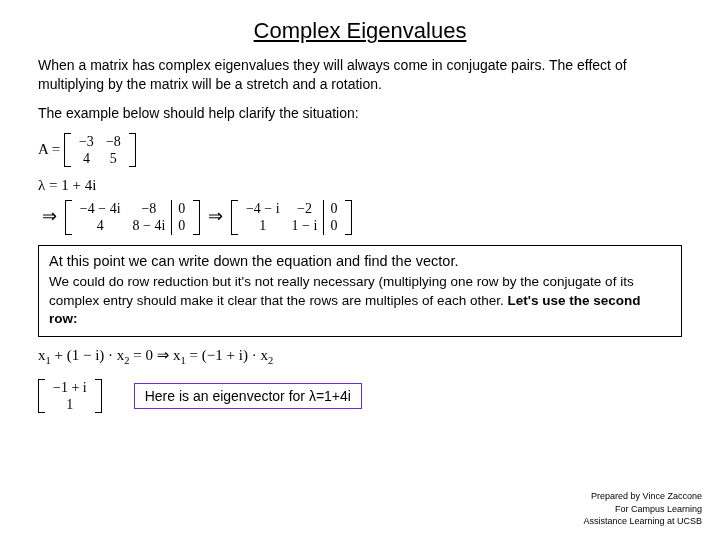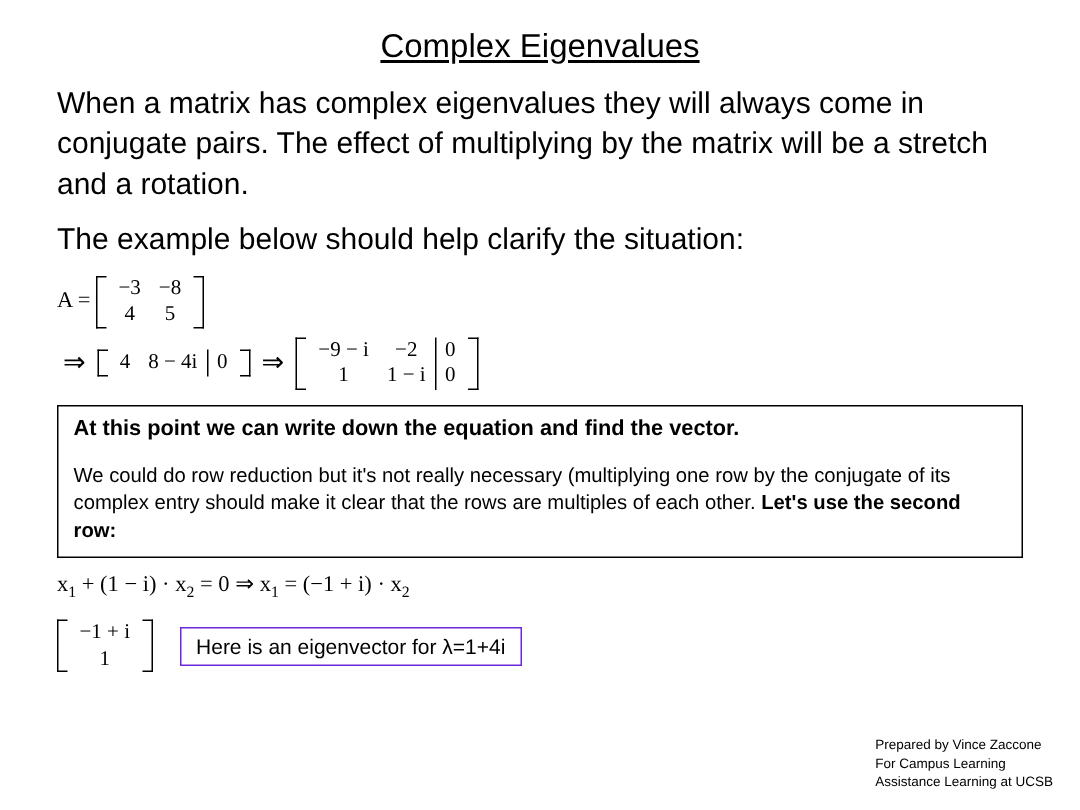--- a/index.html
+++ b/index.html
@@ -22,21 +22,21 @@
     border-radius: 20px;
   }
   h1 {
     text-align: center;
     font-size: 22px;
     font-weight: 400;
     text-decoration: underline;
     margin: 0 0 12px 0;
   }
   .para {
-    font-size: 20px;
+    font-size: 14px;
     line-height: 1.35;
     margin: 0 0 10px 0;
   }
   .mathblock {
     font-family: "Times New Roman", Times, serif;
     font-size: 15px;
     margin: 6px 0 6px 0;
     line-height: 1.1;
   }
   .matrix-wrap {
@@ -77,41 +77,40 @@
   }
   .box {
     border: 1px solid #000;
     padding: 6px 10px 8px 10px;
     margin: 10px 0 10px 0;
     font-size: 13.5px;
     line-height: 1.35;
   }
   .box .lead {
     font-size: 14.5px;
-    margin-bottom: 12px;
-    font-weight: bold;
+    margin-bottom: 2px;
   }
   .box2 {
     border: 1px solid #6d28d9;
     padding: 4px 10px;
     font-size: 14px;
     display: inline-block;
     vertical-align: middle;
   }
   .eig-row {
     display: flex;
     align-items: center;
-    gap: 18px;
+    gap: 32px;
     margin-top: 4px;
   }
   .footer {
     position: absolute;
     right: 18px;
     bottom: 12px;
-    text-align: left;
+    text-align: right;
     font-size: 9px;
     line-height: 1.4;
     color: #000;
   }
   sub { font-size: 0.7em; }
 </style>
 </head>
 <body>
 
 <div class="slide">
@@ -136,46 +135,52 @@
                 <td>4</td>
                 <td>5</td>
               </tr>
       </tbody>
           </table>
         </span>
       <span class="bracket right"></span>
     </span>
   </div>
 
+  <div class="mathblock" style="margin-top:10px">λ = 1 + 4i</div>
 
   <div class="mathblock">
     <span class="arrow">⇒</span>
     <span class="matrix-wrap">
       <span class="bracket left"></span>
       <span class="m-inner">
           <table>
         <tbody>
+              <tr>
+                <td>−4 − 4i</td>
+                <td>−8</td>
+                <td class="aug">0</td>
+              </tr>
         <tr>
                 <td>4</td>
                 <td>8 − 4i</td>
                 <td class="aug">0</td>
               </tr>
       </tbody>
           </table>
         </span>
       <span class="bracket right"></span>
     </span>
     <span class="arrow">⇒</span>
     <span class="matrix-wrap">
       <span class="bracket left"></span>
       <span class="m-inner">
           <table>
         <tbody>
               <tr>
-                <td>−9 − i</td>
+                <td>−4 − i</td>
                 <td>−2</td>
                 <td class="aug">0</td>
               </tr>
         <tr>
                 <td>1</td>
                 <td>1 − i</td>
                 <td class="aug">0</td>
               </tr>
       </tbody>
           </table>

